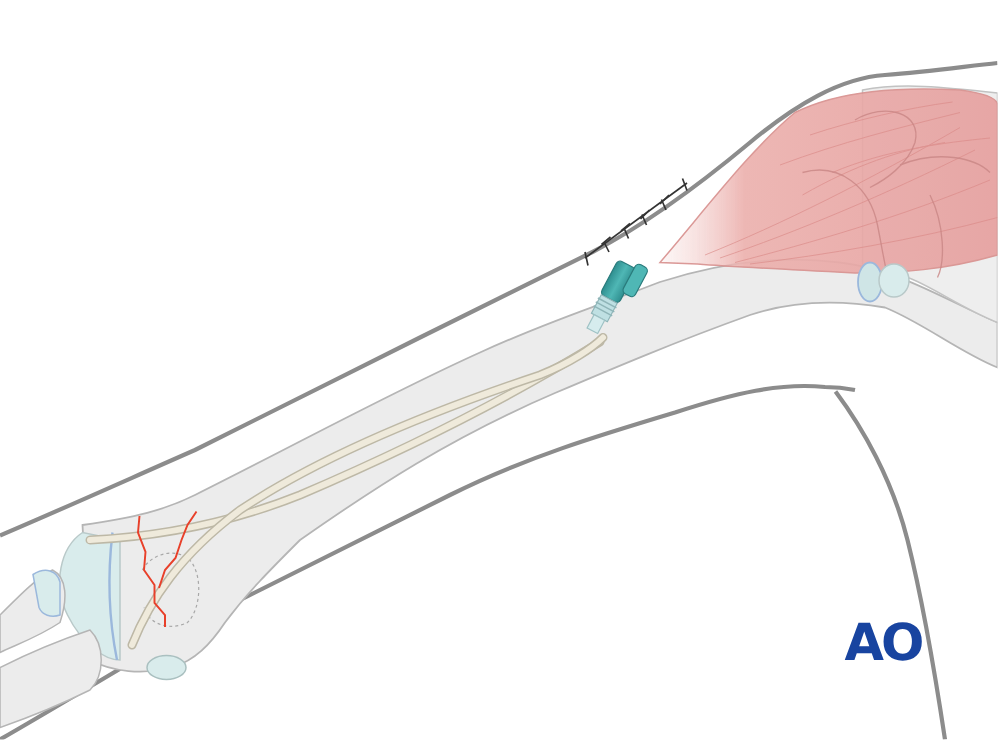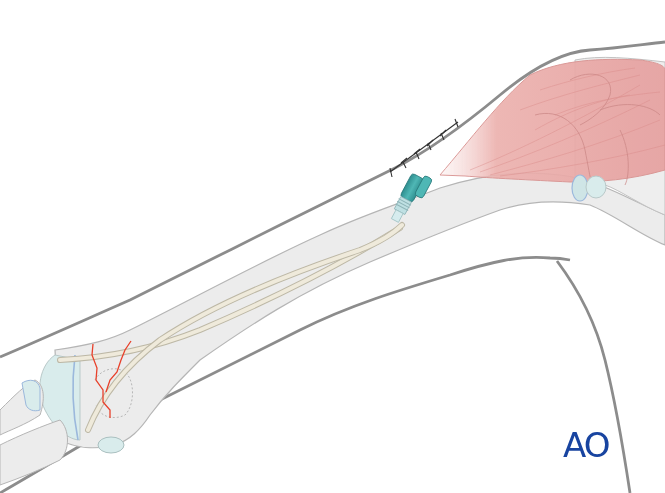--- a/index.html
+++ b/index.html
@@ -1,20 +1,20 @@
 <!DOCTYPE html>
 <html><head>
 <meta charset="utf-8">
 <style>
   html, body { margin: 0; padding: 0; background: #ffffff; }
   body { width: 665px; height: 493px; overflow: hidden; position: relative; font-family: "Liberation Sans", sans-serif; }
   #canvas { position: absolute; left: 0; top: 0; width: 665px; height: 493px; }
   .logo {
-    position: absolute; left: 563px; top: 428px;
-    font-family: "DejaVu Sans", sans-serif; font-size: 34px; font-weight: 400;
+    position: absolute; left: 563px; top: 412px;
+    font-family: "DejaVu Sans", sans-serif; font-size: 34px; font-weight: 700;
     letter-spacing: -2px; line-height: 1;
   }
 </style>
 </head>
 <body>
 
 <svg id="canvas" viewBox="0 0 665 493" xmlns="http://www.w3.org/2000/svg">
   <defs>
     <linearGradient id="muscleGrad" x1="0" y1="0" x2="1" y2="0">
       <stop offset="0" stop-color="#f3d3d1" stop-opacity="0.2"></stop>

